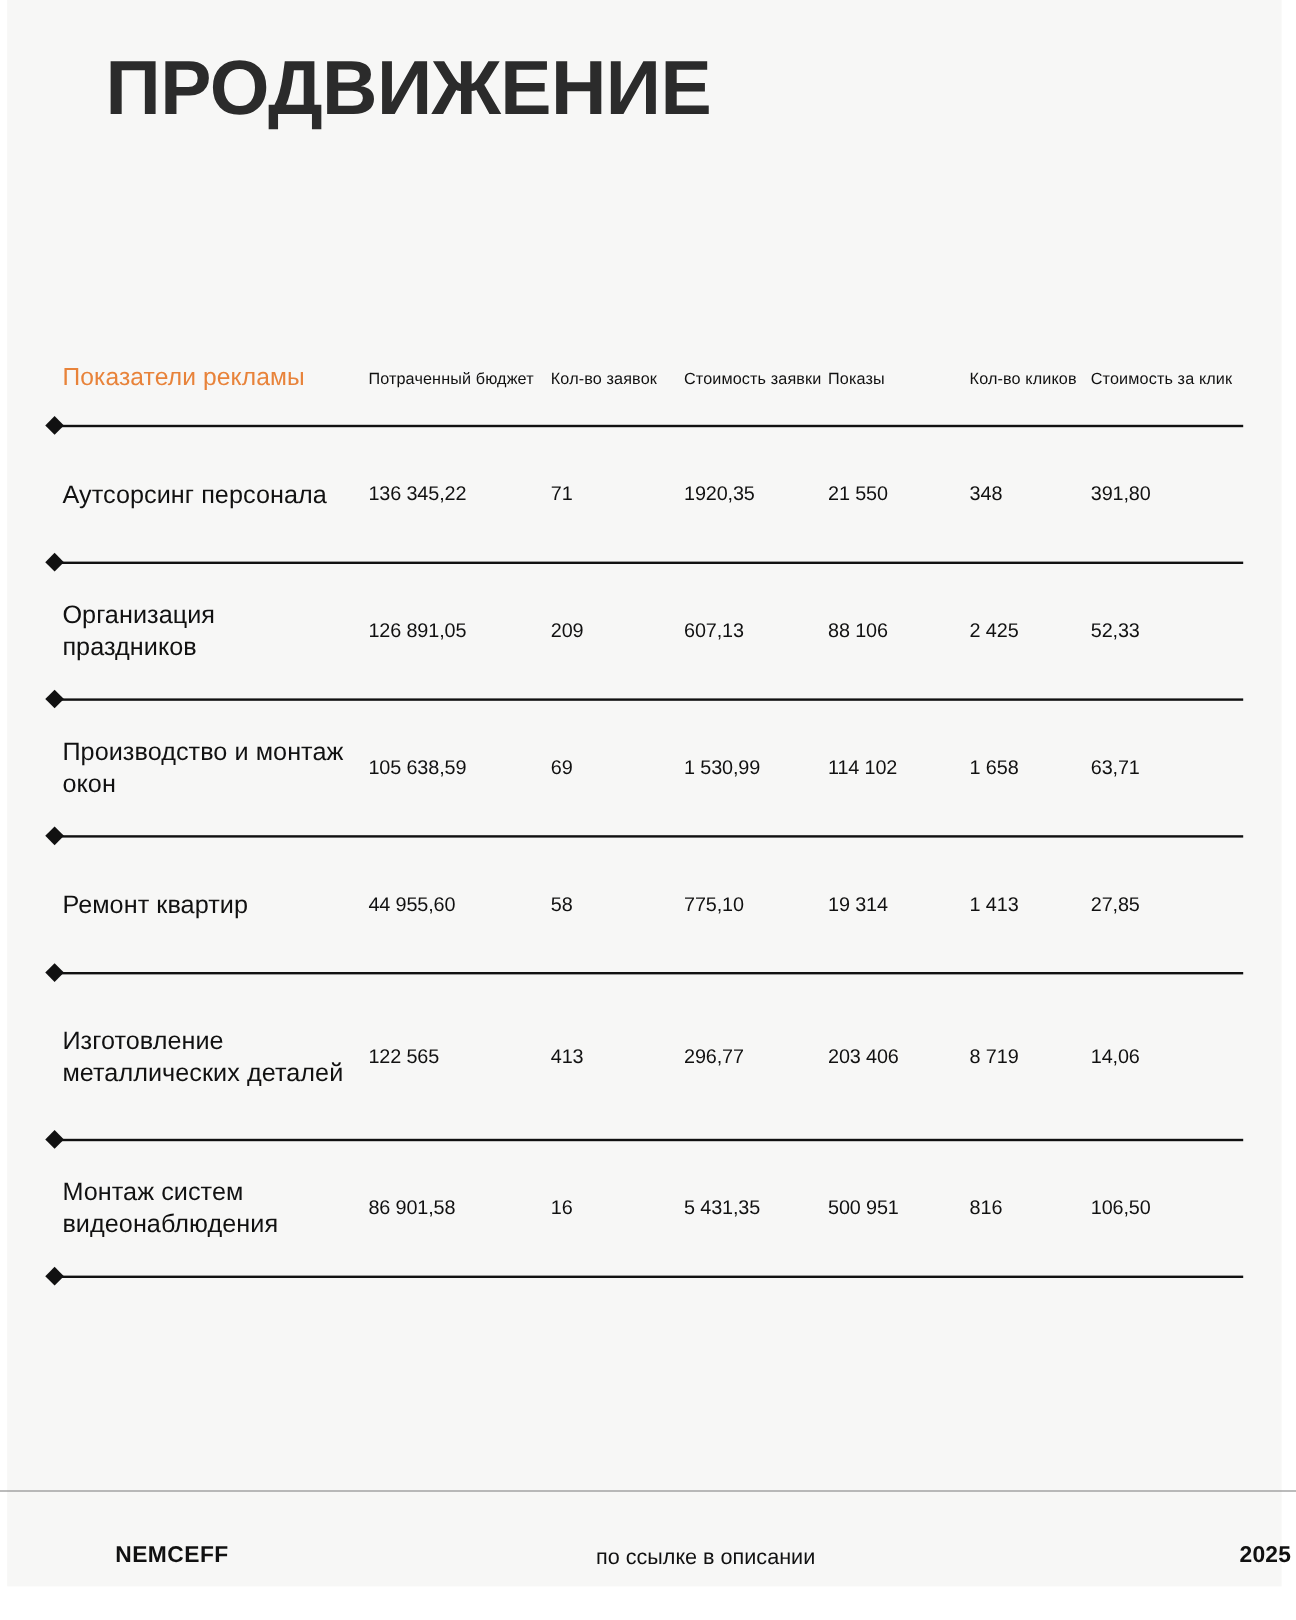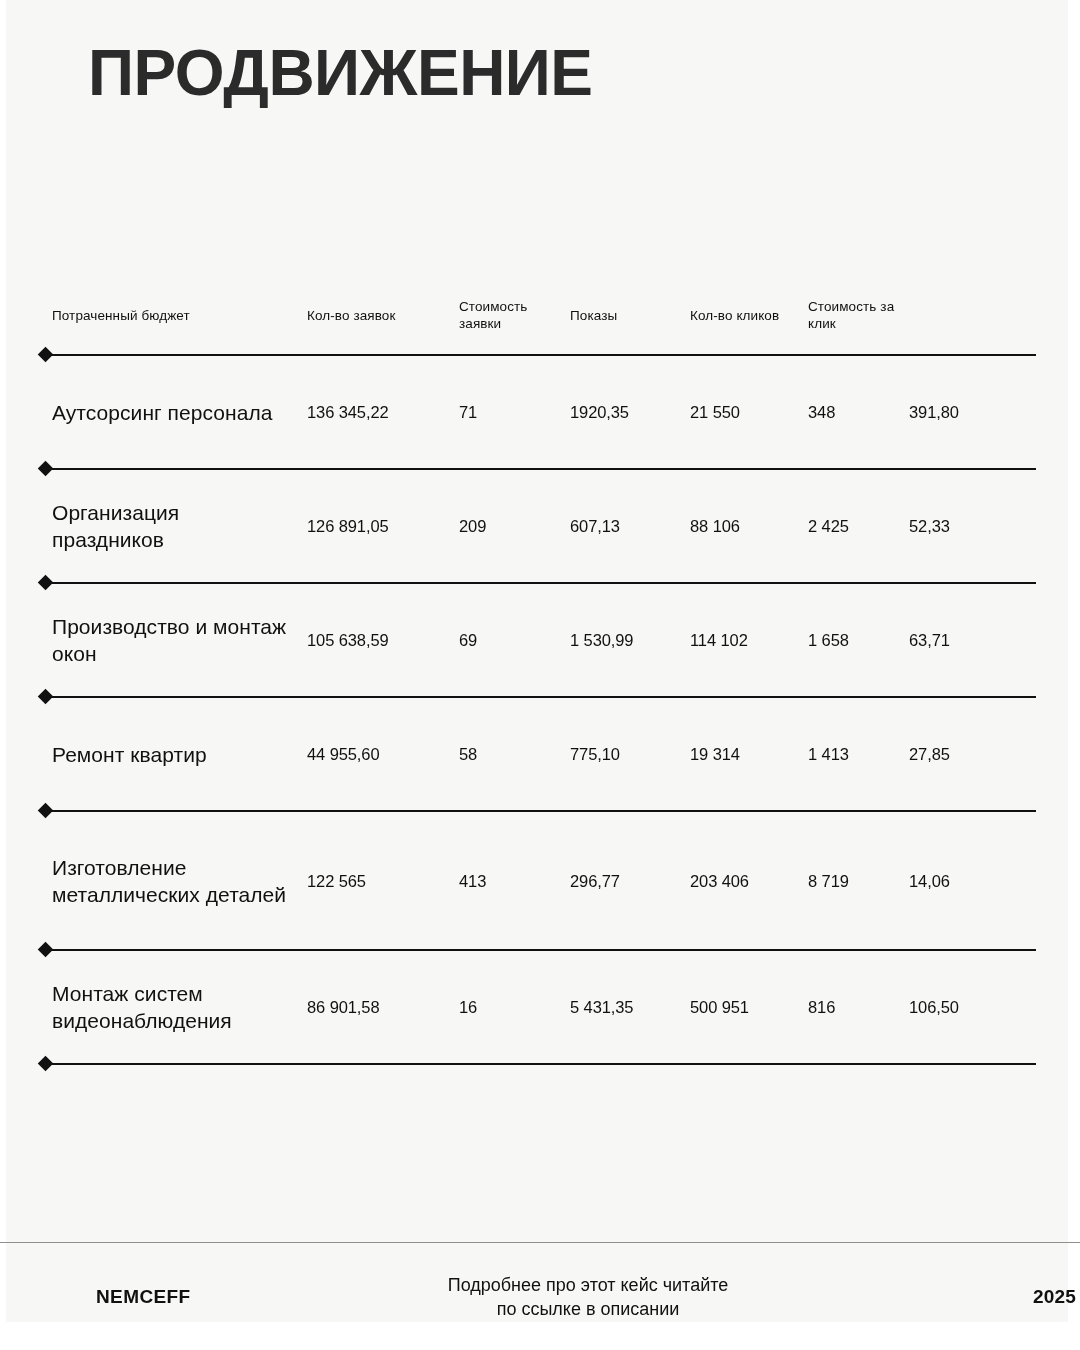--- a/index.html
+++ b/index.html
@@ -183,20 +183,21 @@
 <div class="page">
   <div class="card">
 
     <div class="title-block">
       <div class="title-line">ПРОДВИЖЕНИЕ</div>
     </div>
 
     <div class="table">
 
       <div class="row-grid thead">
+        <div class="th-first">Показатели рекламы</div>
         <div class="th">Потраченный бюджет</div>
         <div class="th">Кол-во заявок</div>
         <div class="th">Стоимость заявки</div>
         <div class="th">Показы</div>
         <div class="th">Кол-во кликов</div>
         <div class="th">Стоимость за клик</div>
       </div>
 
       <div class="divider"></div>
 
@@ -272,18 +273,17 @@
 
       <div class="divider"></div>
 
     </div>
   </div>
 
   <div class="footer-rule"></div>
   <div class="footer">
     <div class="footer-brand">NEMCEFF</div>
     <div class="footer-center">
-      <div>Подробнее про этот кейс читайте</div>
       <div>по ссылке в описании</div>
     </div>
     <div class="footer-year">2025</div>
   </div>
 </div>
 
 </body></html>

